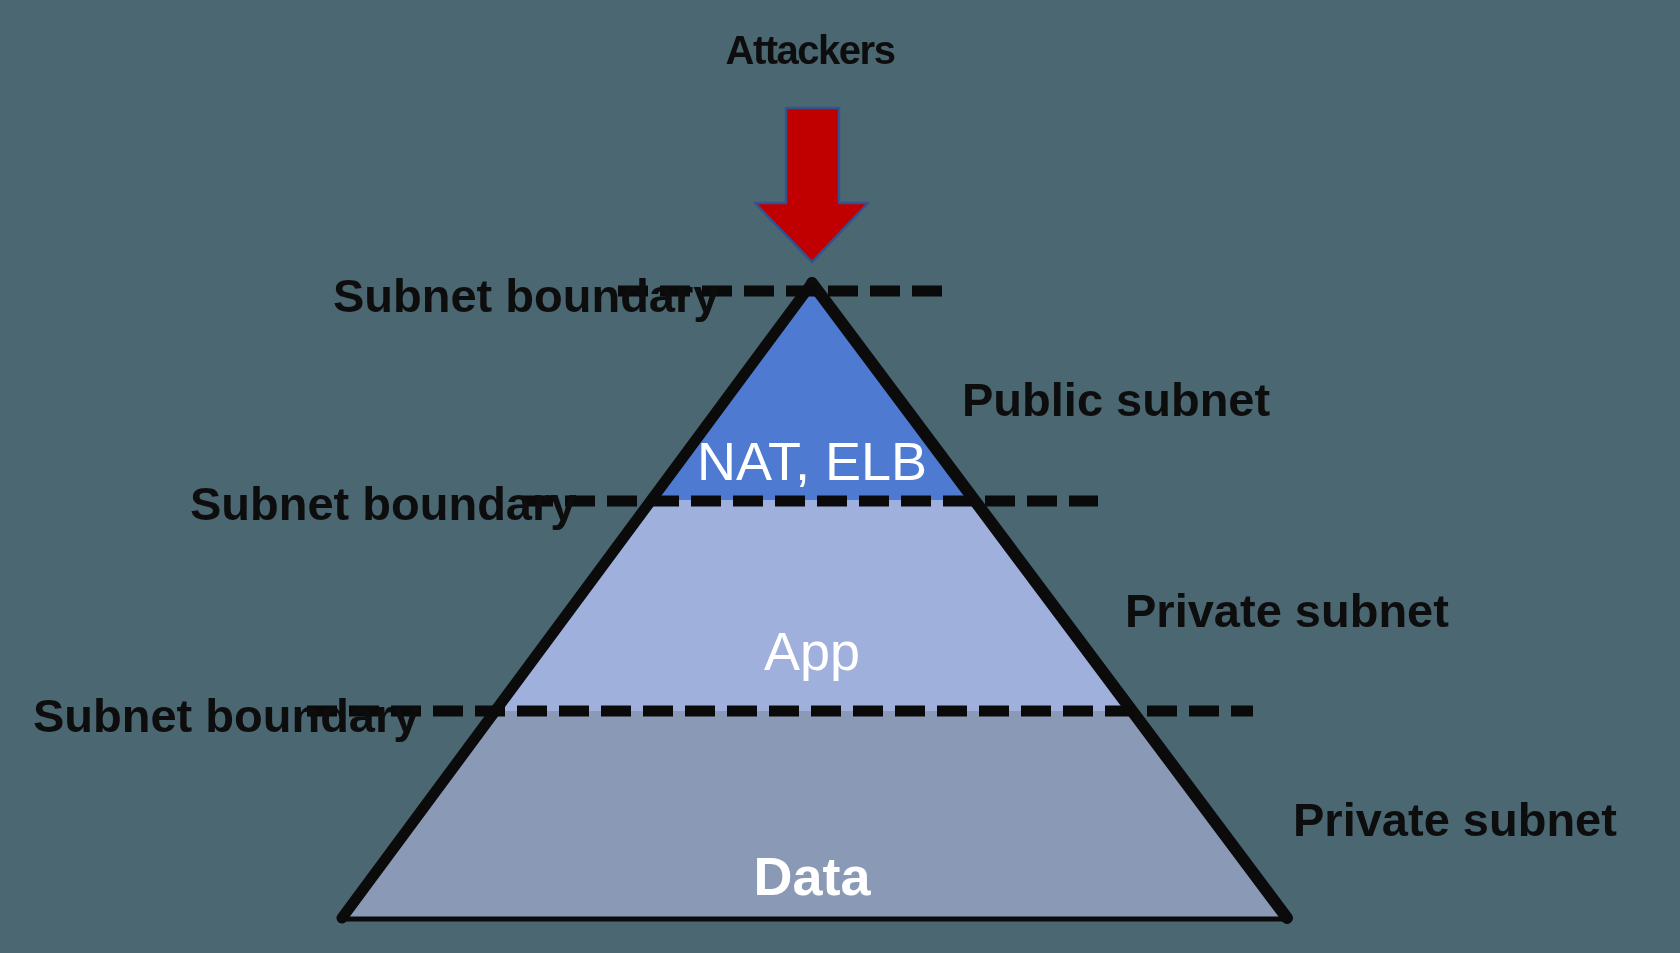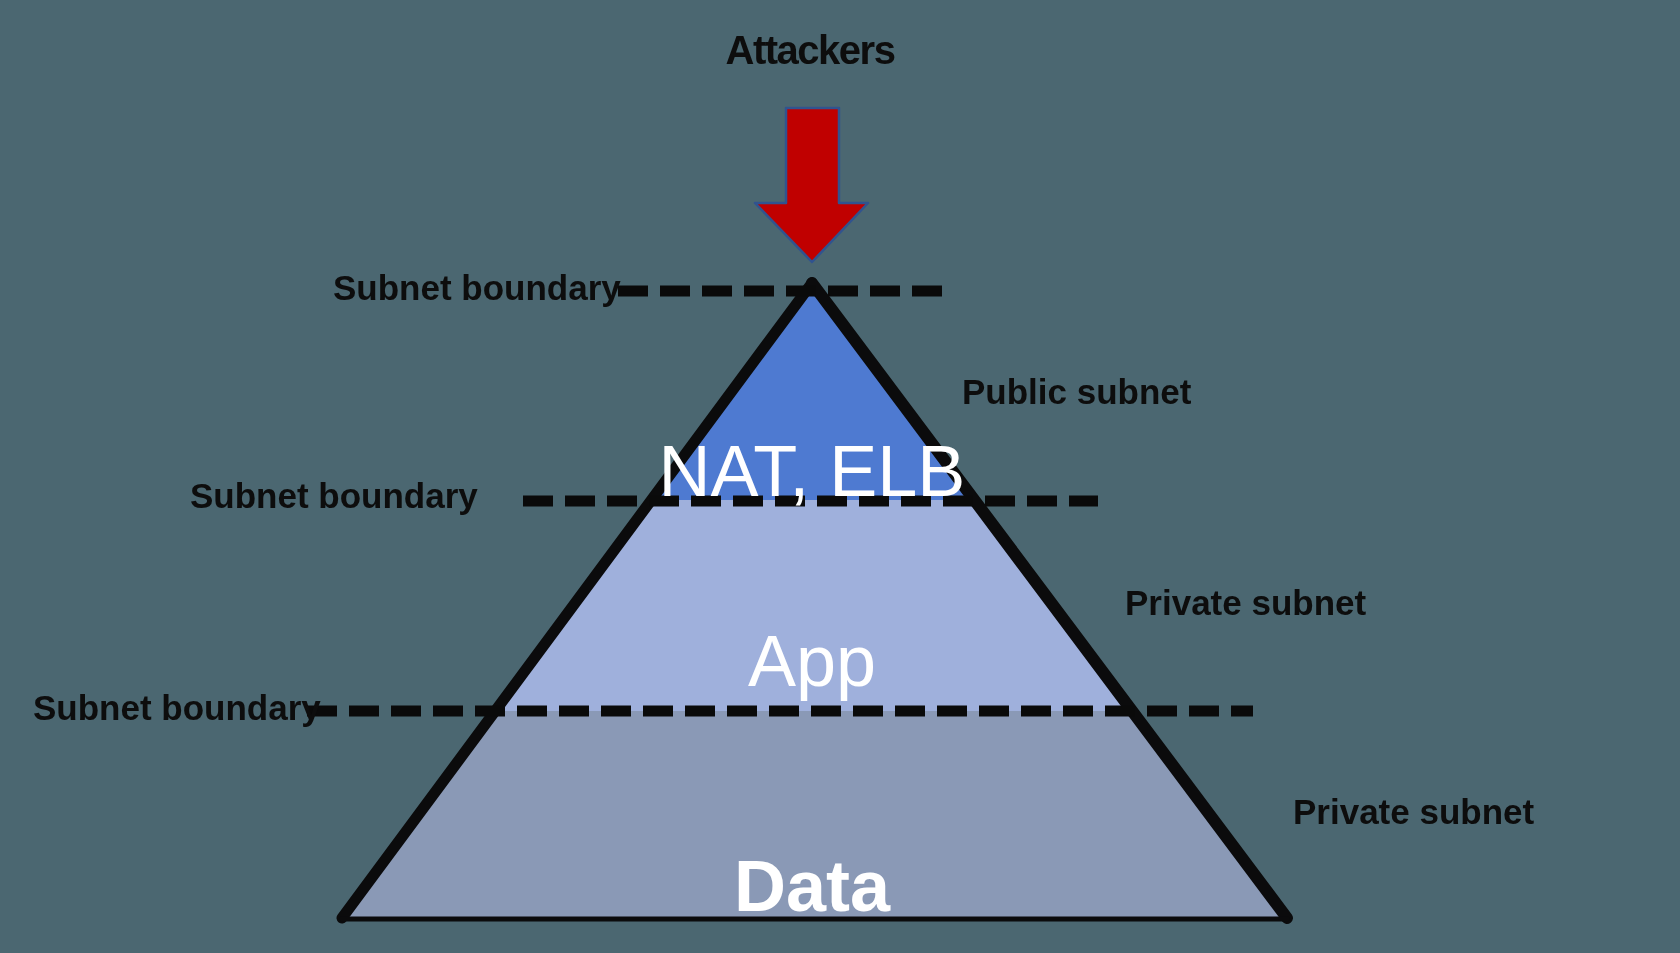--- a/index.html
+++ b/index.html
@@ -31,34 +31,34 @@
   .lbl-attackers {
     left: 810px;
     top: 28px;
     transform: translateX(-50%);
     font-size: 40px;
     font-weight: 700;
     letter-spacing: -1.5px;
     color: #0d0d0d;
   }
   .lbl-dark {
-    font-size: 35px;
+    font-size: 47px;
     font-weight: 700;
     color: #0d0d0d;
   }
   .lbl-boundary-1 { left: 333px; top: 268px; }
   .lbl-boundary-2 { left: 190px; top: 476px; }
   .lbl-boundary-3 { left: 33px;  top: 688px; }
   .lbl-public-subnet    { left: 962px;  top: 372px; }
   .lbl-private-subnet-1 { left: 1125px; top: 583px; }
   .lbl-private-subnet-2 { left: 1293px; top: 792px; }
   .lbl-light {
     transform: translateX(-50%);
     left: 812px;
-    font-size: 72px;
+    font-size: 54px;
     font-weight: 400;
     color: #ffffff;
   }
   .lbl-nat  { top: 430px; }
   .lbl-app  { top: 620px; }
   .lbl-data { top: 845px; font-weight: bold; }
 </style>
 </head>
 <body>
 

